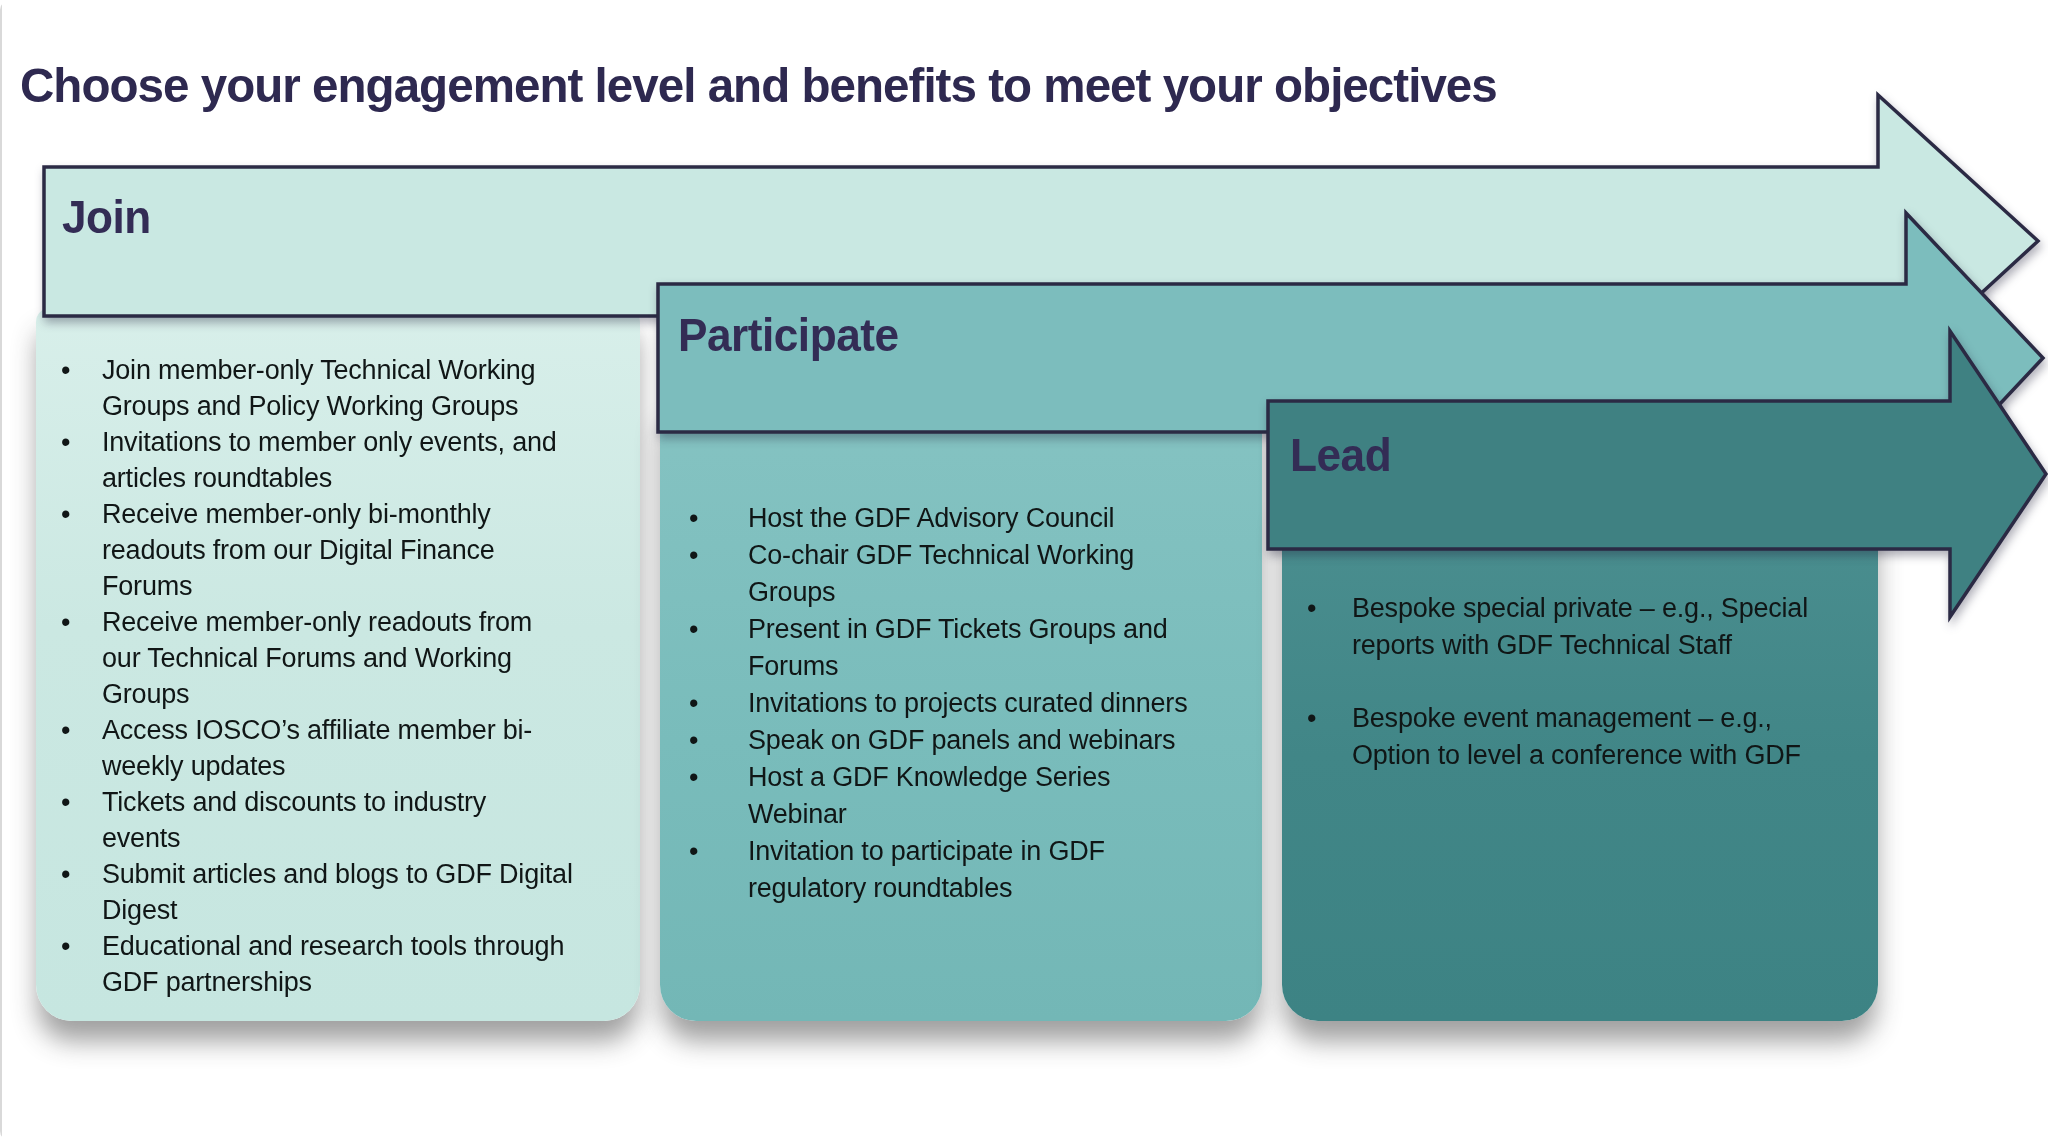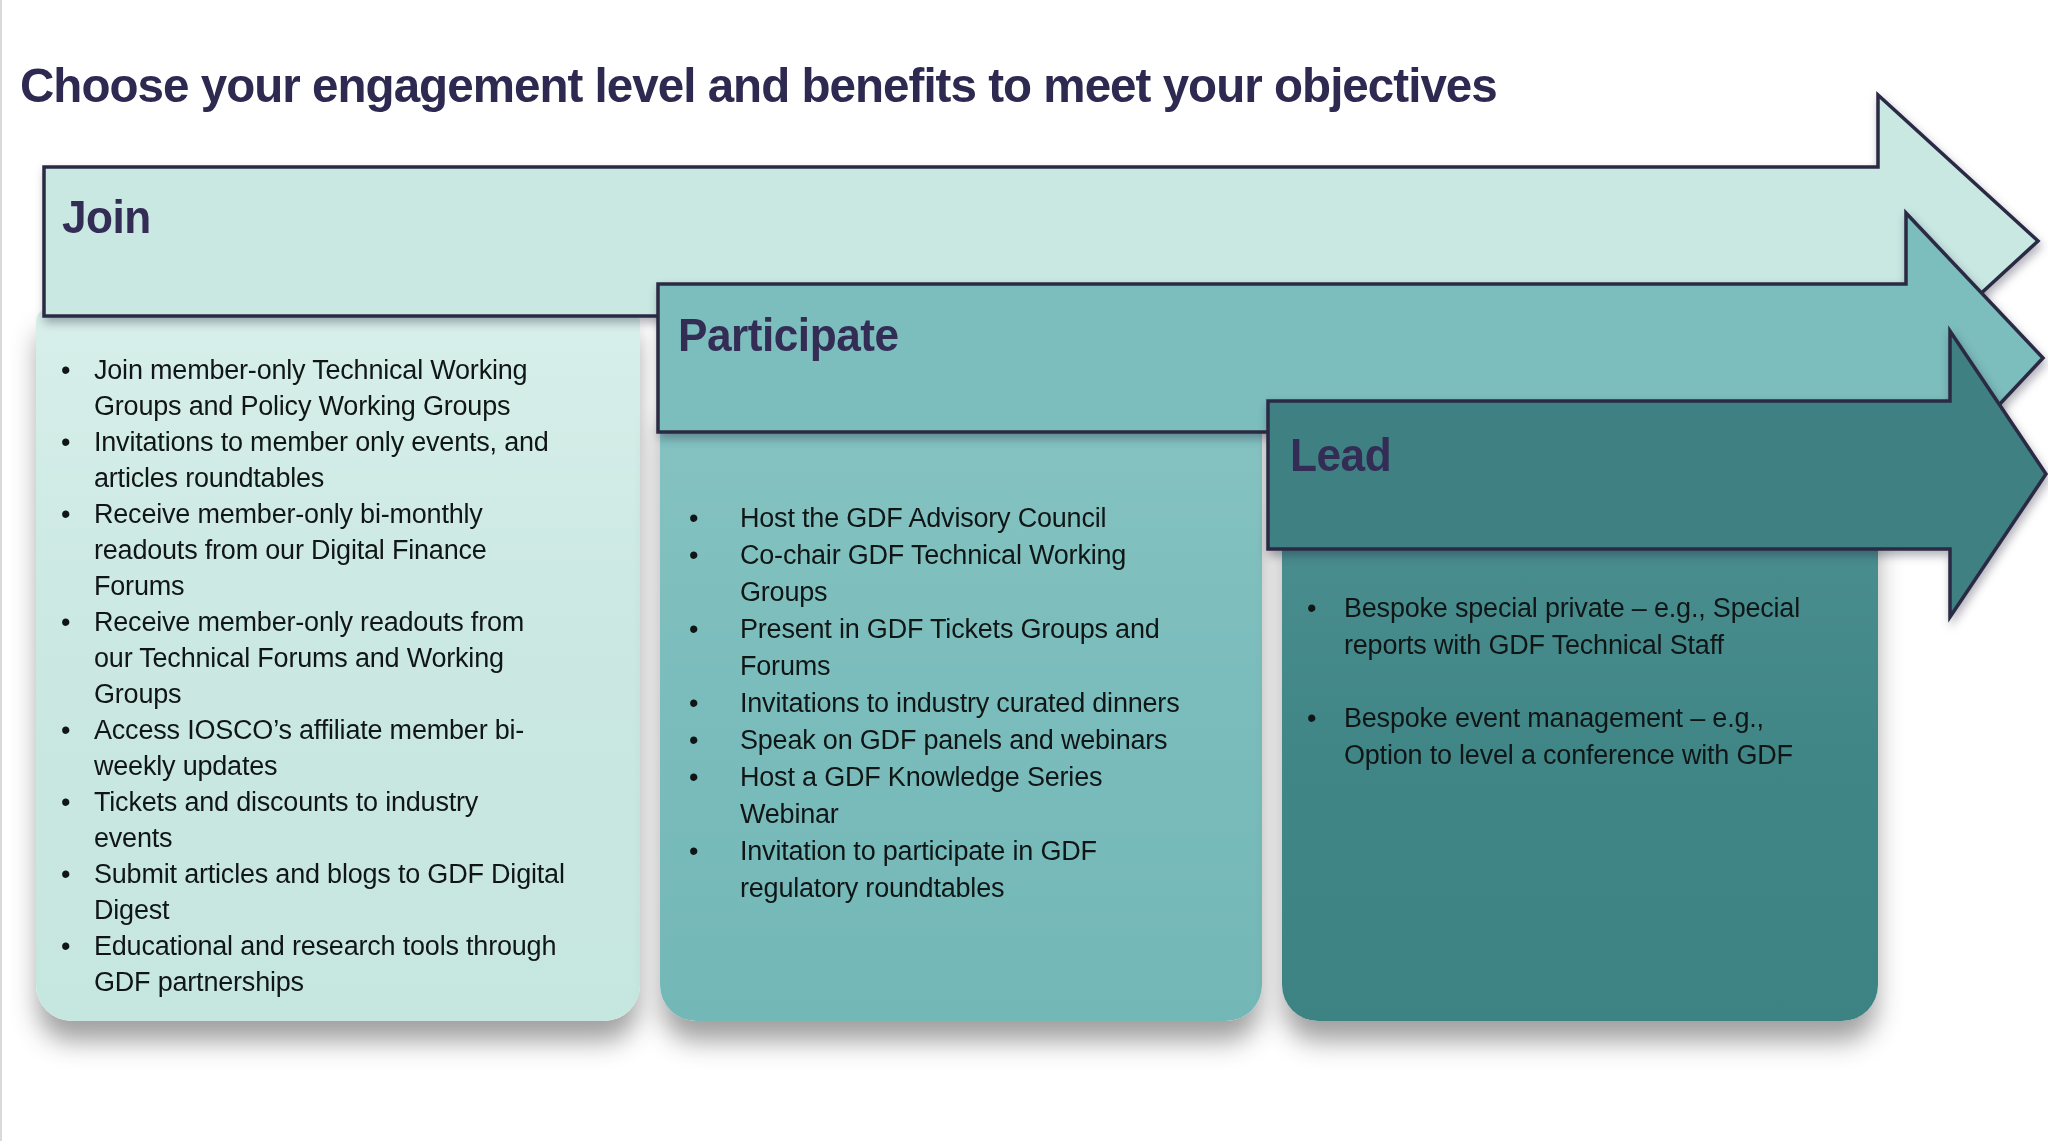--- a/index.html
+++ b/index.html
@@ -1,18 +1,19 @@
 <!DOCTYPE html>
 <html><head>
 <meta charset="utf-8">
 <style>
   html,body{margin:0;padding:0;background:#ffffff;}
   .stage{
     position:relative;width:2048px;height:1141px;overflow:hidden;background:#ffffff;
     font-family:"Liberation Sans","DejaVu Sans",sans-serif;
+    border-radius:10px;
   }
   .edge-line{position:absolute;left:0;top:0;width:2px;height:1141px;background:#d9d9d9;}
   .page-title{
     position:absolute;left:20px;top:57px;width:1800px;
     font-size:49px;font-weight:bold;letter-spacing:-1px;color:#2e2950;
     transform:scaleX(.97);transform-origin:left top;white-space:nowrap;
   }
   .card{position:absolute;border-radius:14px 14px 36px 36px;
     box-shadow:0 22px 26px -2px rgba(45,45,45,.45);}
   .card-join{left:36px;top:308px;width:604px;height:713px;
@@ -26,21 +27,21 @@
   .banner-label{
     position:absolute;font-weight:bold;font-size:46px;color:#332c55;
     letter-spacing:-0.5px;transform:scaleX(.96);transform-origin:left top;white-space:nowrap;
   }
   .label-join{left:62px;top:190px;}
   .label-participate{left:678px;top:308px;}
   .label-lead{left:1290px;top:428px;}
   .list{position:absolute;width:566px;color:#101616;font-size:27px;letter-spacing:-0.2px;}
   .list .item{display:flex;align-items:flex-start;}
   .list .dot{flex:0 0 auto;text-align:left;}
-  .list .txt{flex:1 1 auto;white-space:pre-line;}
+  .list .txt{flex:1 1 auto;white-space:pre-line;margin-left:8px;}
   .list-join{left:60px;top:352px;line-height:36px;}
   .list-join .dot{width:33px;padding-left:1px;}
   .list-participate{left:686px;top:500px;line-height:37px;}
   .list-participate .dot{width:51px;padding-left:3px;}
   .list-lead{left:1306px;top:590px;line-height:37px;}
   .list-lead .dot{width:37px;padding-left:1px;}
   .list-lead .item{margin-bottom:36px;}
 </style>
 </head>
 <body>
@@ -109,21 +110,21 @@
         <span class="txt">Co-chair GDF Technical Working
 Groups</span>
       </div>
       <div class="item">
         <span class="dot">•</span>
         <span class="txt">Present in GDF Tickets Groups and
 Forums</span>
       </div>
       <div class="item">
         <span class="dot">•</span>
-        <span class="txt">Invitations to industry curated dinners</span>
+        <span class="txt">Invitations to projects curated dinners</span>
       </div>
       <div class="item">
         <span class="dot">•</span>
         <span class="txt">Speak on GDF panels and webinars</span>
       </div>
       <div class="item">
         <span class="dot">•</span>
         <span class="txt">Host a GDF Knowledge Series
 Webinar</span>
       </div>

